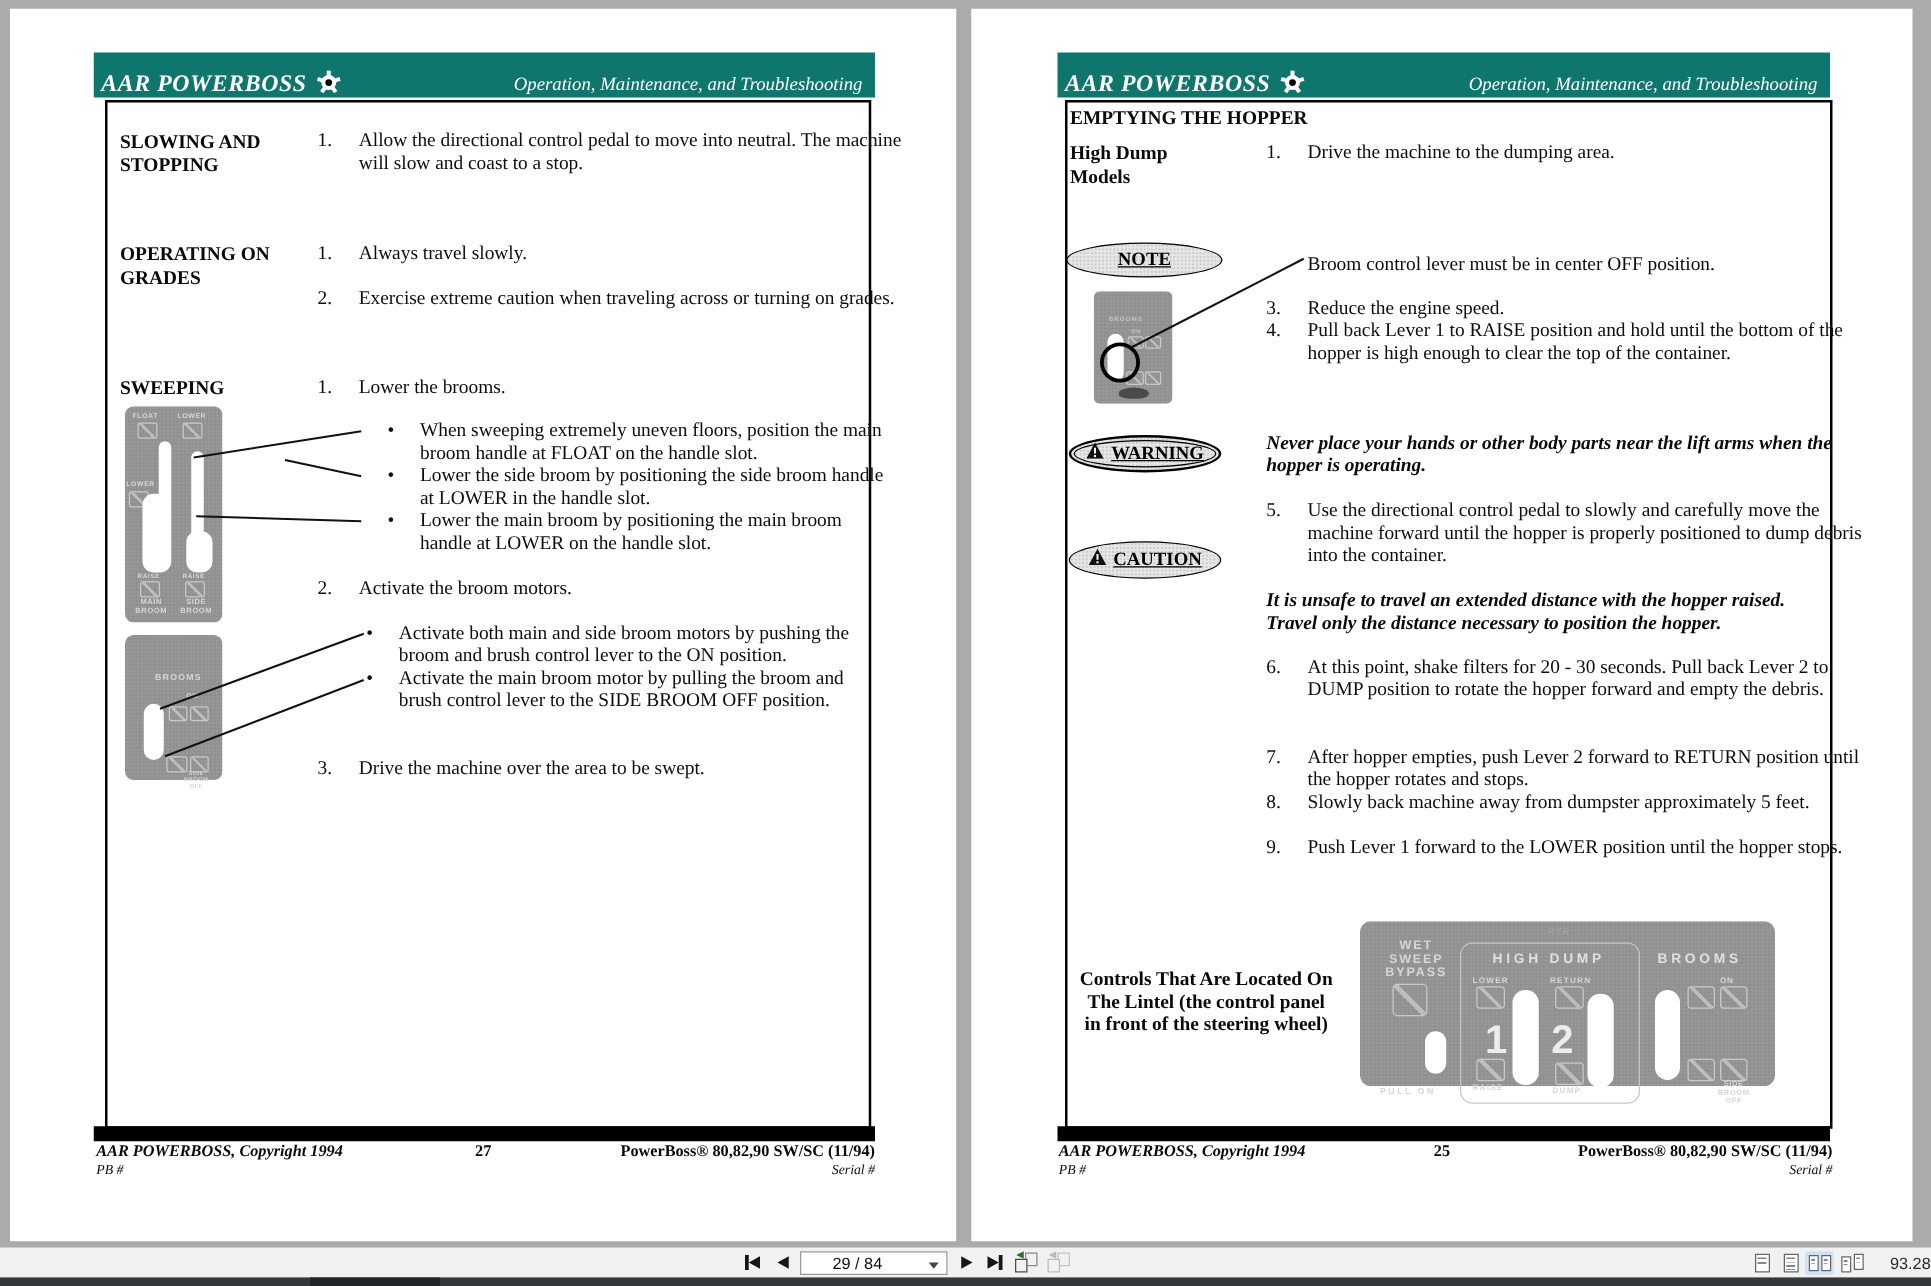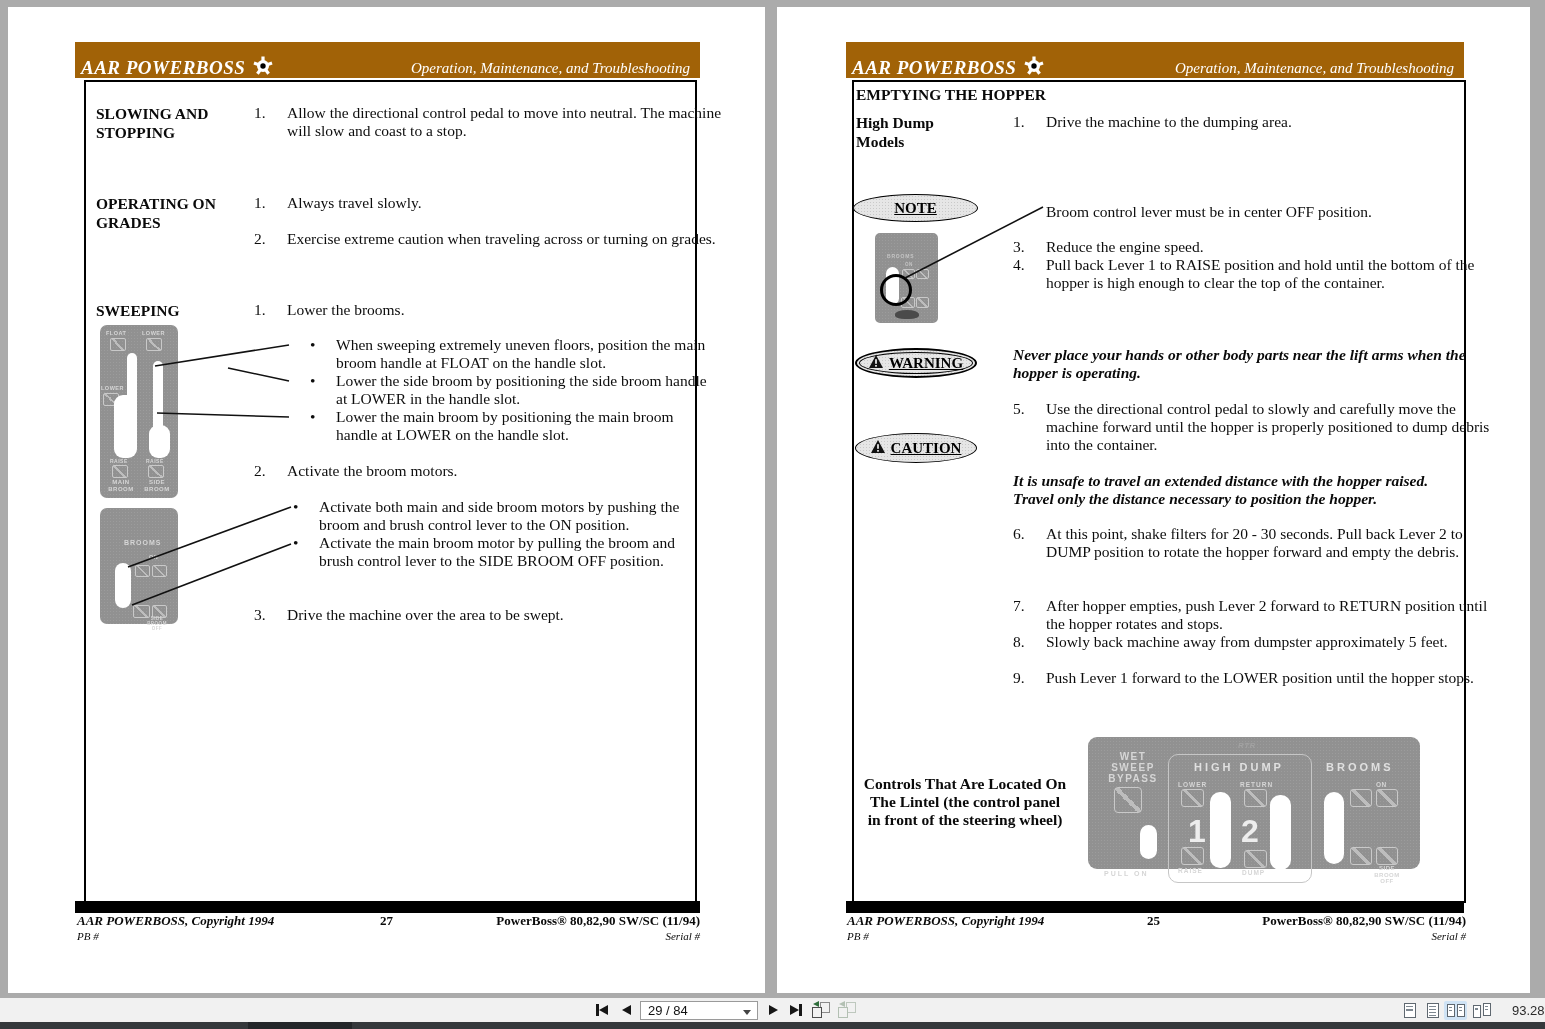--- a/index.html
+++ b/index.html
@@ -3,21 +3,21 @@
 <meta charset="utf-8">
 <style>
   html,body{margin:0;padding:0;}
   body{width:1545px;height:1029px;overflow:hidden;background:#ababab;
        font-family:"Liberation Serif",serif;}
   .screen{position:relative;width:1545px;height:1029px;background:#ababab;overflow:hidden;}
   
   .page{position:absolute;top:7px;height:986px;background:#ffffff;}
   #page-left{left:8px;width:757px;}
   #page-right{left:777px;width:753px;}
-  .hdr-bar{position:absolute;height:36px;background:#a16207;color:#fff;display:flex;
+  .hdr-bar{position:absolute;height:36px;background:#0f766e;color:#fff;display:flex;
            align-items:center;padding:16px 10px 0 6px;box-sizing:border-box;}
   .brand{font:italic bold 19px "Liberation Serif",serif;letter-spacing:.5px;white-space:nowrap;}
   .gear{margin-left:8px;display:inline-block;}
   .doc-title{margin-left:auto;font:italic 15px "Liberation Serif",serif;white-space:nowrap;}
   .content-box{position:absolute;border:2px solid #000;background:#fff;}
   .thick-bar{position:absolute;height:12px;background:#000;}
   .sec-label{position:absolute;font:bold 15.5px/19px "Liberation Serif",serif;color:#0a0a0a;width:155px;}
   .body{font:15.5px/18px "Liberation Serif",serif;color:#0d0d0d;}
   .item{position:absolute;padding-left:33px;}
   .item .num{position:absolute;left:0;top:0;}
@@ -50,21 +50,21 @@
   .f1b{position:absolute;font:bold 13px "Liberation Serif",serif;color:#0a0a0a;}
   .f2{position:absolute;font:italic 11px "Liberation Serif",serif;color:#0a0a0a;}
   
   #toolbar{position:absolute;left:0;top:998px;width:1545px;height:24px;background:#f1f1f1;
            font-family:"Liberation Sans",sans-serif;}
   .tbtn{position:absolute;top:3px;height:18px;display:flex;align-items:center;justify-content:center;cursor:pointer;}
   .tri-l{width:0;height:0;border-top:5.5px solid transparent;border-bottom:5.5px solid transparent;border-right:9px solid #161616;}
   .tri-r{width:0;height:0;border-top:5.5px solid transparent;border-bottom:5.5px solid transparent;border-left:9px solid #161616;}
   .vbar{width:2.5px;height:12px;background:#161616;}
   .page-box{position:absolute;top:3px;width:118px;height:19px;background:#fff;border:1px solid #9a9a9a;
-            box-sizing:border-box;font-size:13px;color:#111;padding:1px 0 0 7px;}
+            box-sizing:border-box;font-size:13px;color:#111;padding:1px 0 0 25px;}
   .caret{position:absolute;right:6px;top:8px;width:0;height:0;
          border-left:4px solid transparent;border-right:4px solid transparent;border-top:5px solid #444;}
   .rot{position:absolute;top:4px;width:18px;height:16px;}
   .rot .rback{position:absolute;right:0;top:0;width:10px;height:11px;border:1.5px solid #8a8a8a;box-sizing:border-box;}
   .rot .rfront{position:absolute;left:0;bottom:0;width:10px;height:11px;border:1.5px solid #4c4c4c;background:#f1f1f1;box-sizing:border-box;}
   .rot .rarr{position:absolute;left:1px;top:-1px;width:0;height:0;
              border-top:3.5px solid transparent;border-bottom:3.5px solid transparent;border-right:6px solid #2f6d3a;}
   .rot.dim .rback{border-color:#bec8be;}
   .rot.dim .rfront{border-color:#b3c0b3;}
   .rot.dim .rarr{border-right-color:#b3c0b3;}

